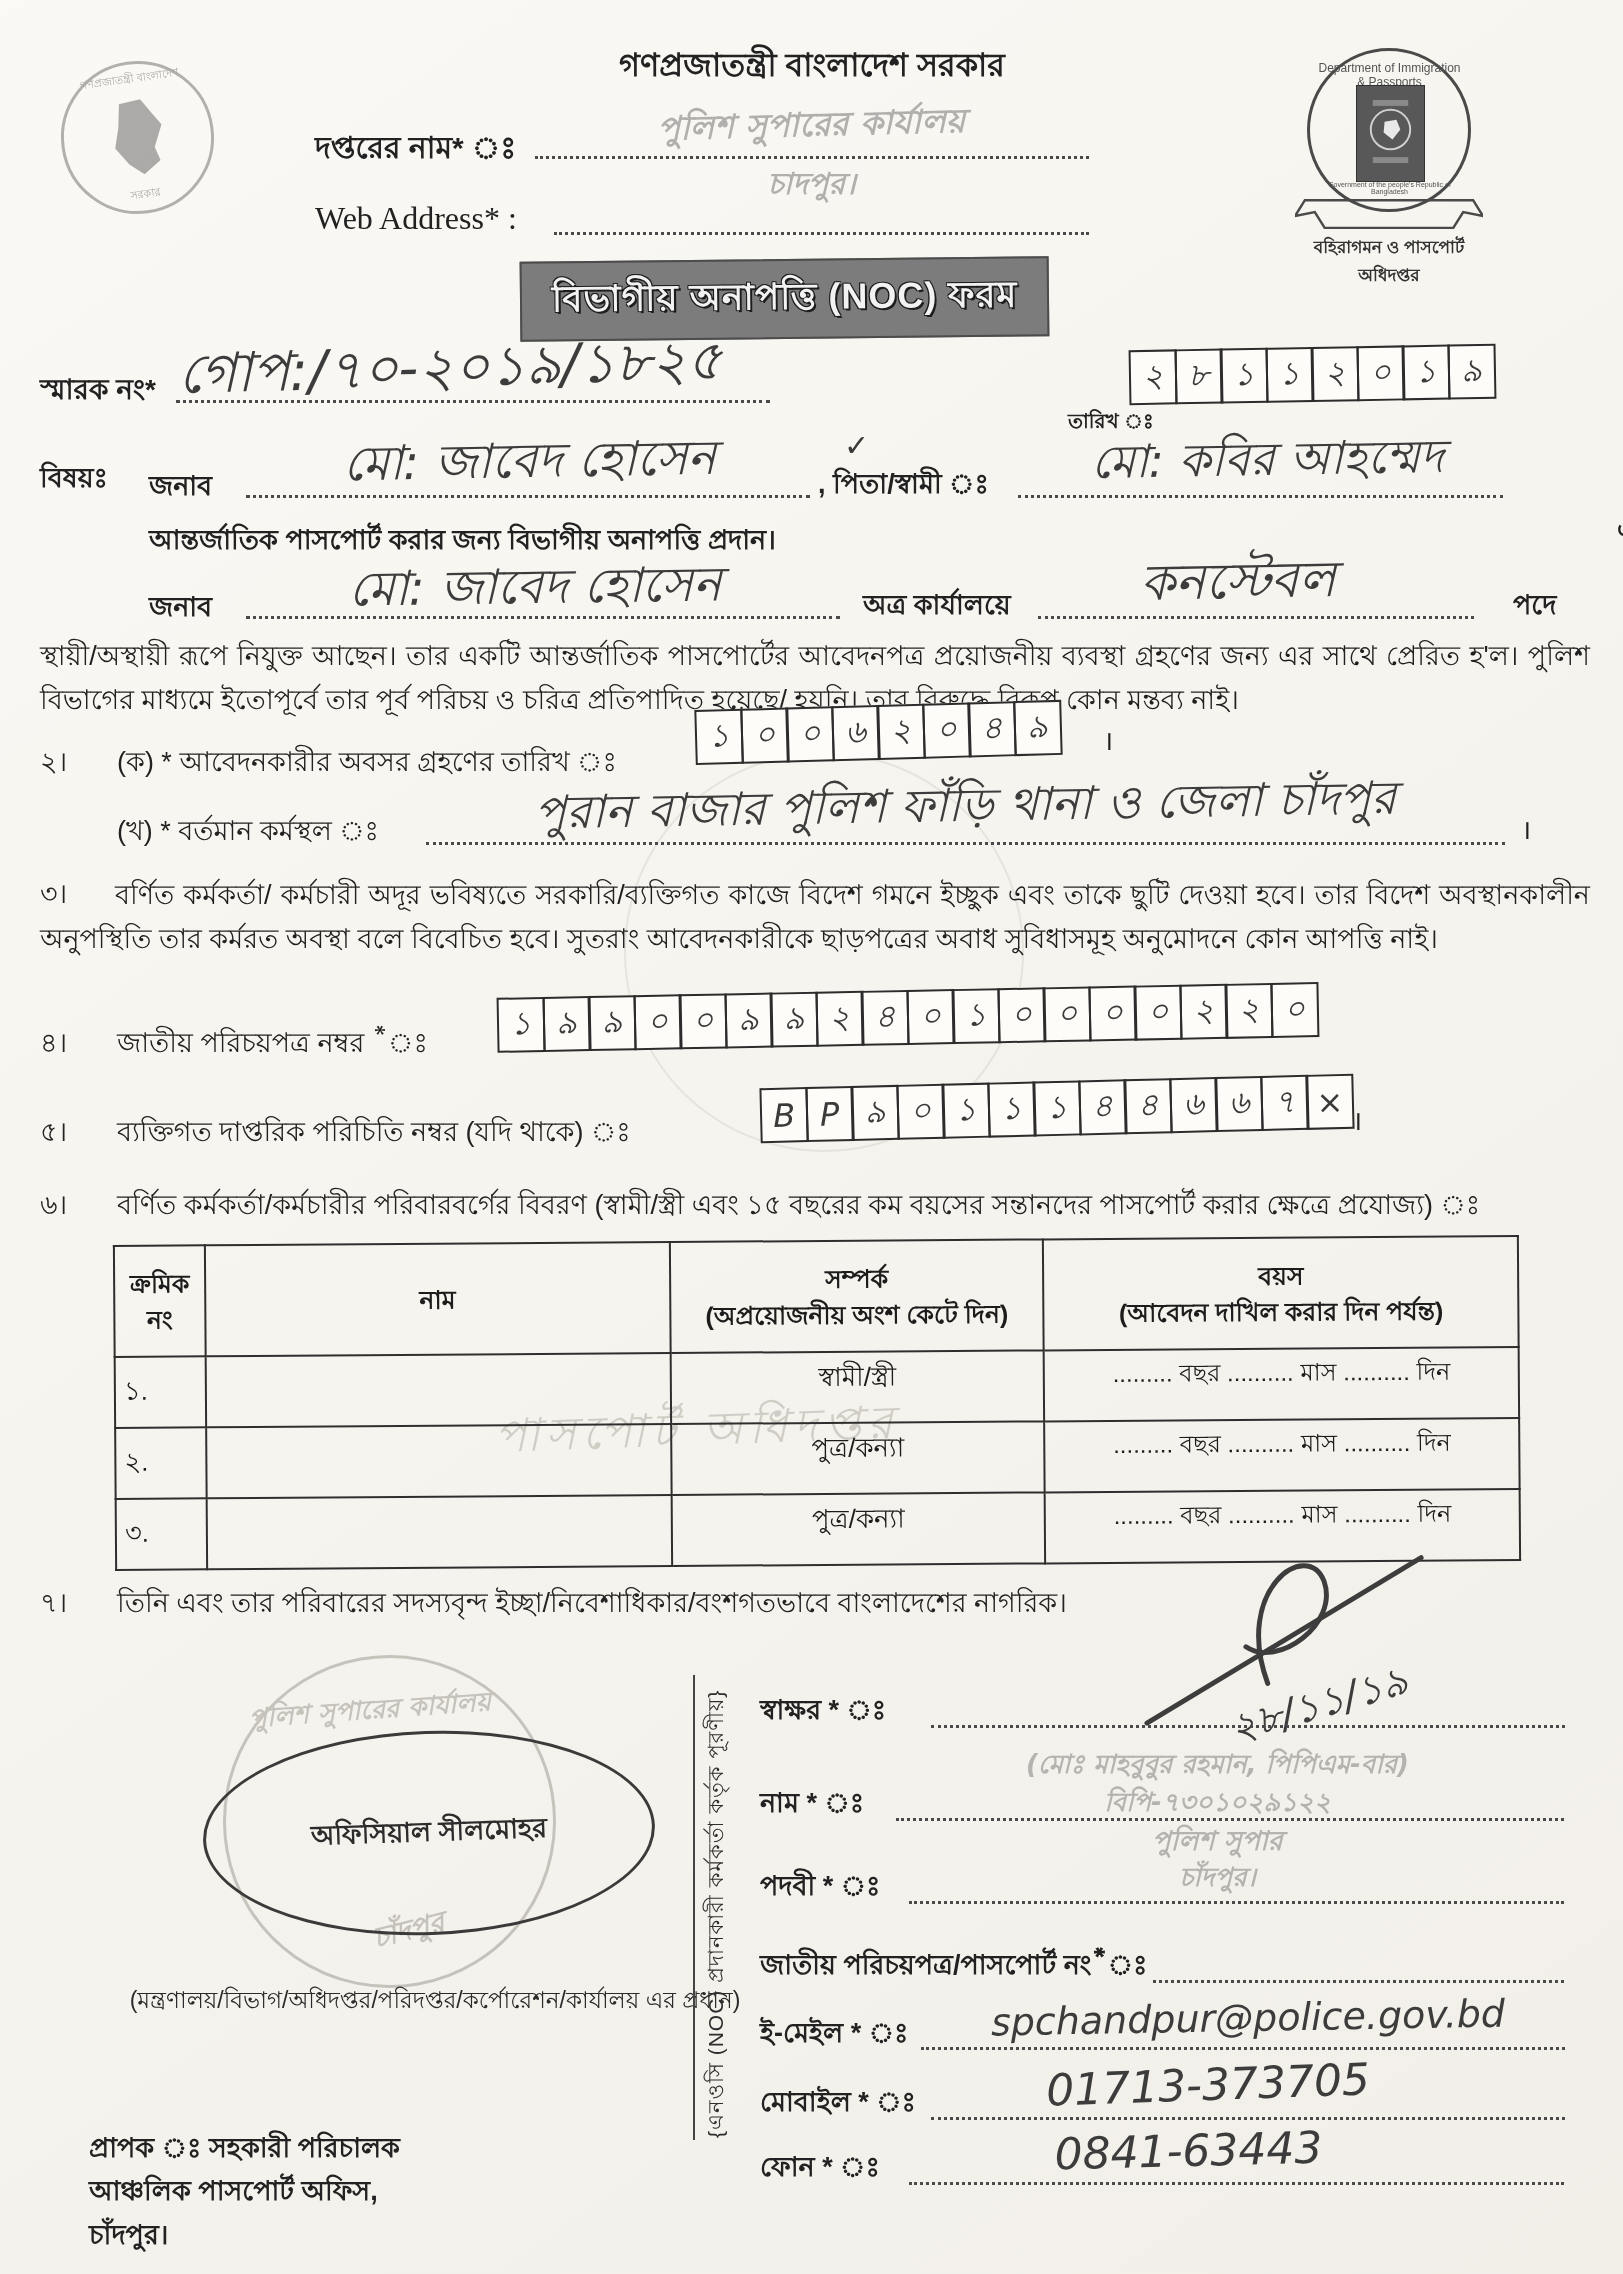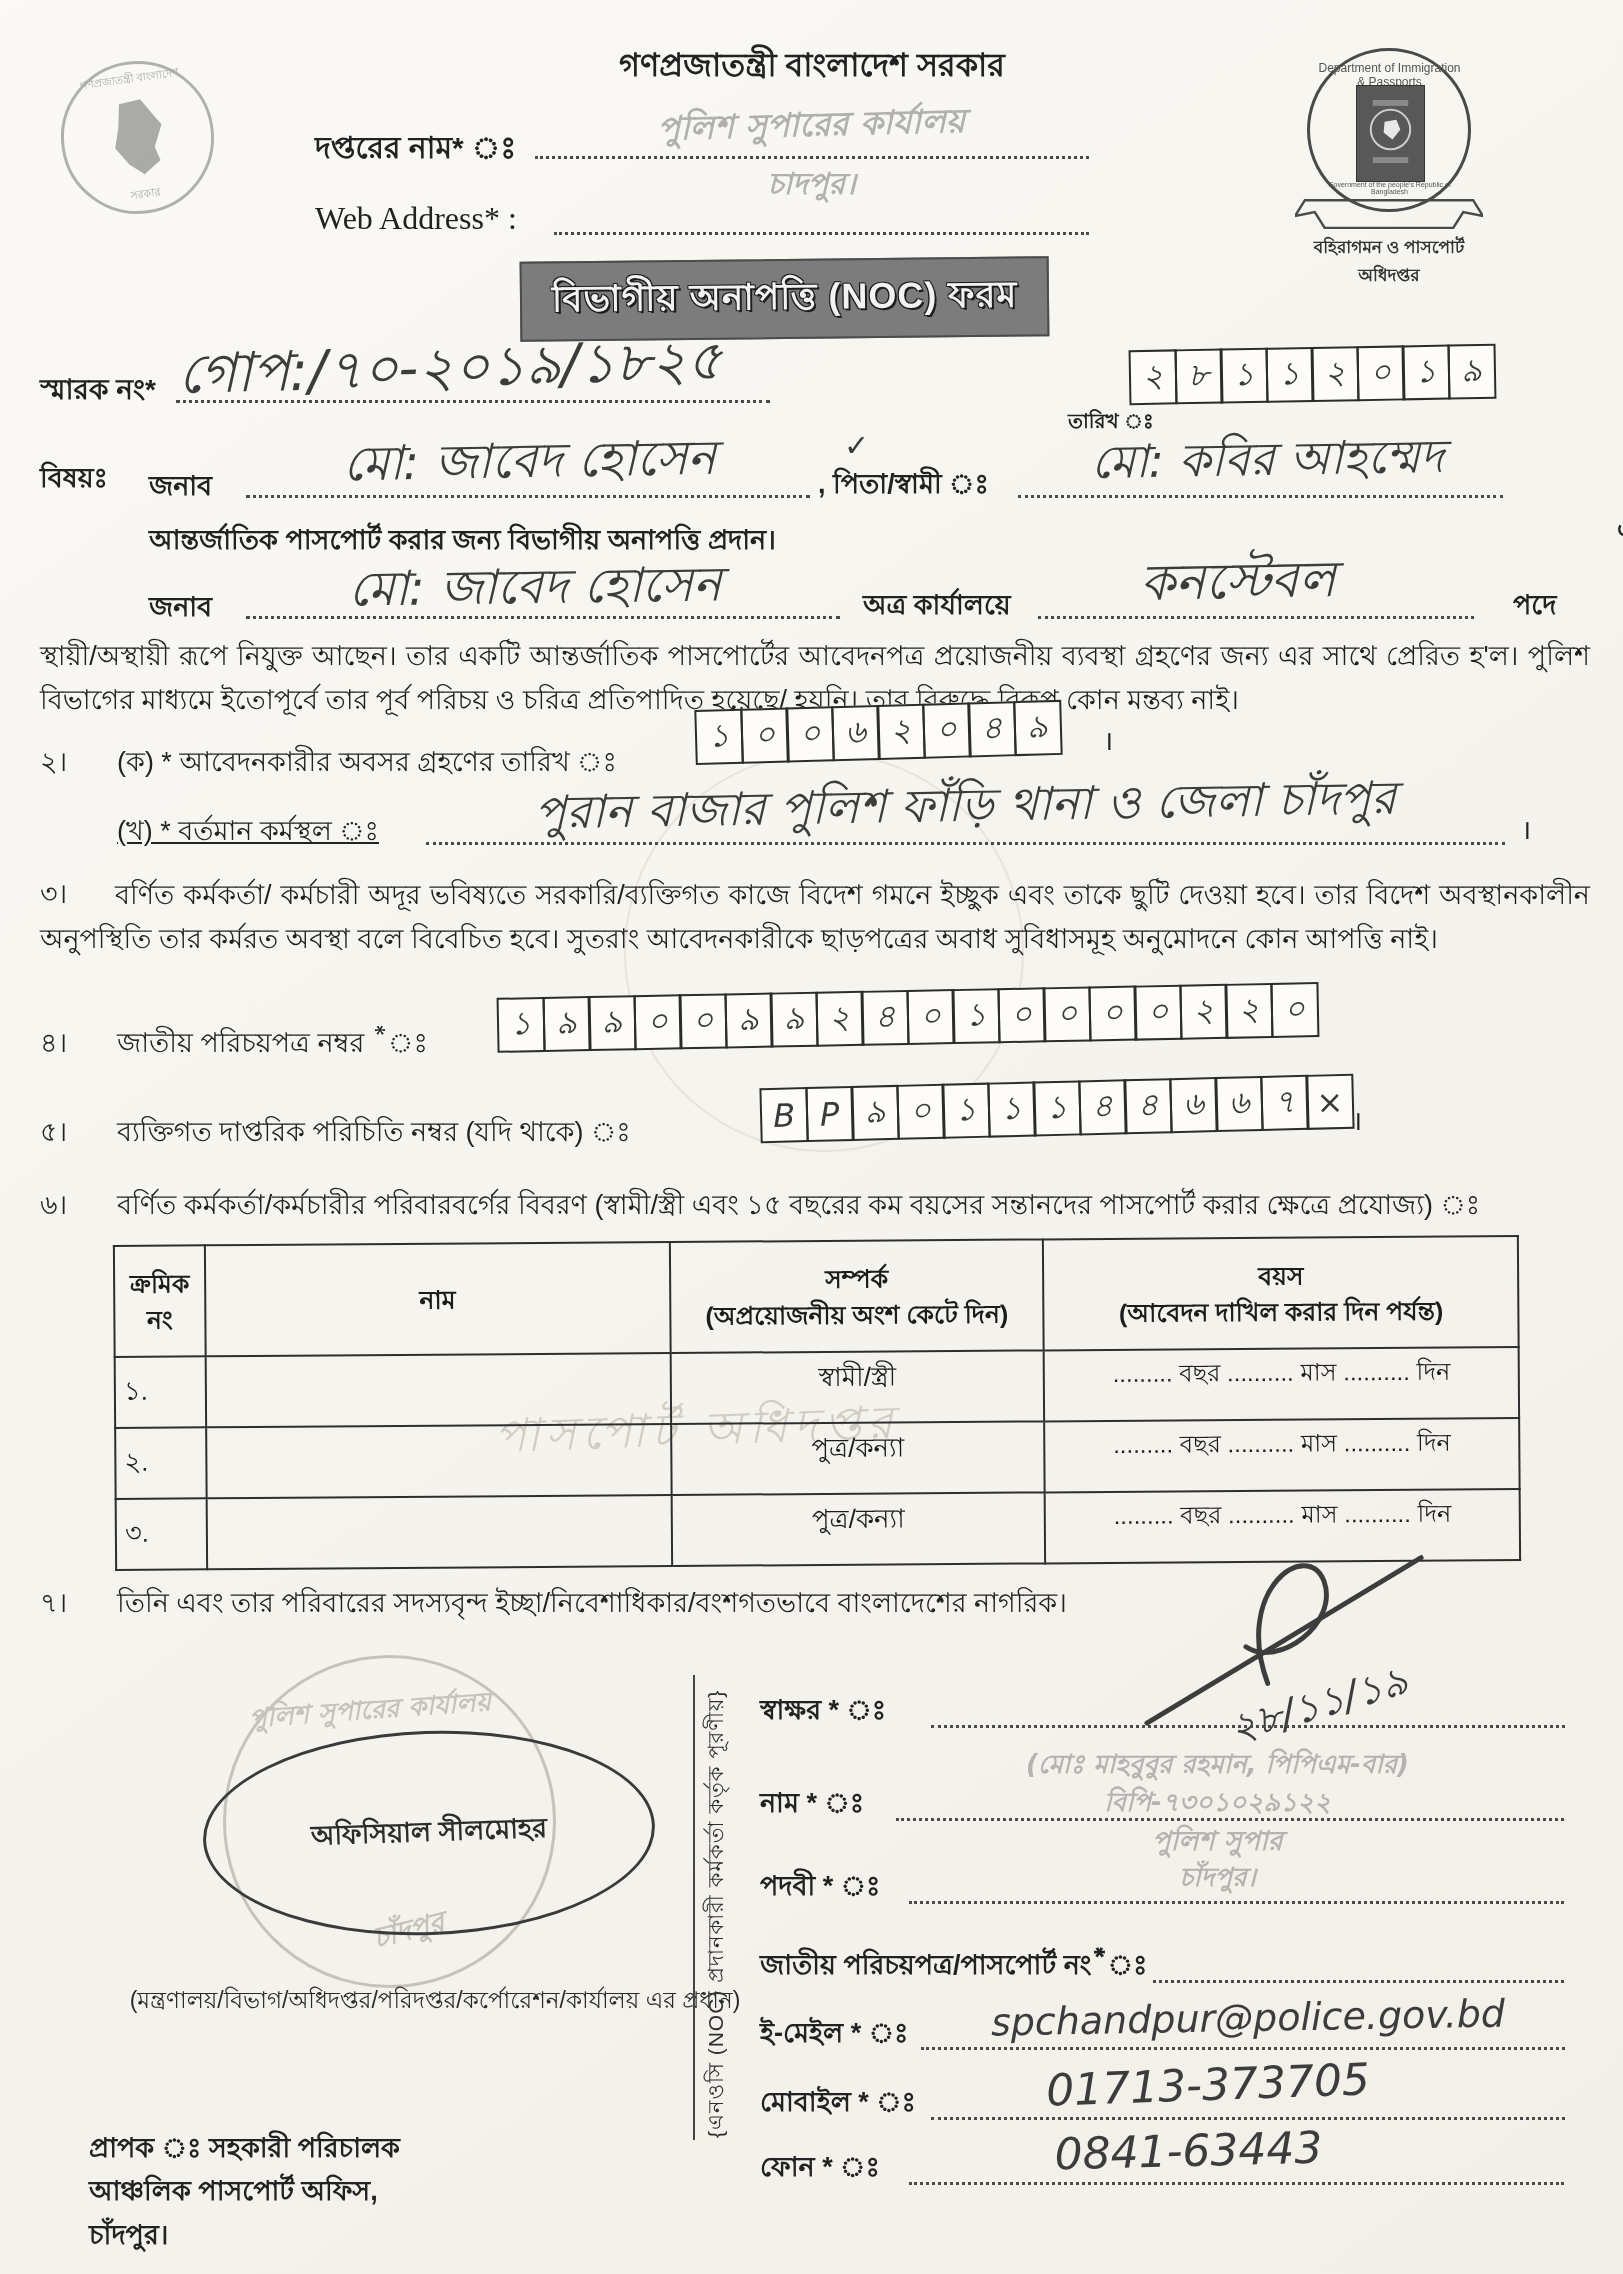--- a/index.html
+++ b/index.html
@@ -127,21 +127,21 @@
       <span class="box">০</span>
       <span class="box">০</span>
       <span class="box">৬</span>
       <span class="box">২</span>
       <span class="box">০</span>
       <span class="box">৪</span>
       <span class="box">৯</span>
     </div>
   <div class="abs lbl" style="top:721px;left:1103px;">।</div>
 
-  <div class="abs lbl" style="top:810px;left:117px;white-space:nowrap;text-decoration:underline;">(খ) * বর্তমান কর্মস্থল ঃ</div>
+  <div class="abs lbl" style="top:810px;left:117px;white-space:nowrap;">(খ) * বর্তমান কর্মস্থল ঃ</div>
   <div class="abs dotline" style="top:842px;left:426px;width:1079px;"></div>
   <div class="abs hw" style="top:770px;left:426px;width:1079px;text-align:center;font-size:46px;transform:rotate(-1deg);white-space:nowrap;">পুরান বাজার পুলিশ ফাঁড়ি থানা ও জেলা চাঁদপুর</div>
   <div class="abs lbl" style="top:810px;left:1521px;">।</div>
 
   <div class="abs lbl" style="top:873px;left:40px;">৩।</div>
   <div class="abs para" style="top:873px;left:40px;width:1550px;text-indent:75px;">বর্ণিত কর্মকর্তা/ কর্মচারী অদূর ভবিষ্যতে সরকারি/ব্যক্তিগত কাজে বিদেশ গমনে ইচ্ছুক এবং তাকে ছুটি দেওয়া হবে। তার বিদেশ অবস্থানকালীন অনুপস্থিতি তার কর্মরত অবস্থা বলে বিবেচিত হবে। সুতরাং আবেদনকারীকে ছাড়পত্রের অবাধ সুবিধাসমূহ অনুমোদনে কোন আপত্তি নাই।</div>
 
   <div class="abs lbl" style="top:1022px;left:40px;">৪।</div>
   <div class="abs lbl" style="top:1022px;left:117px;white-space:nowrap;">জাতীয় পরিচয়পত্র নম্বর *ঃ</div>
   <div class="abs boxes" style="top:990px;left:497px;transform:rotate(-1.1deg);">

